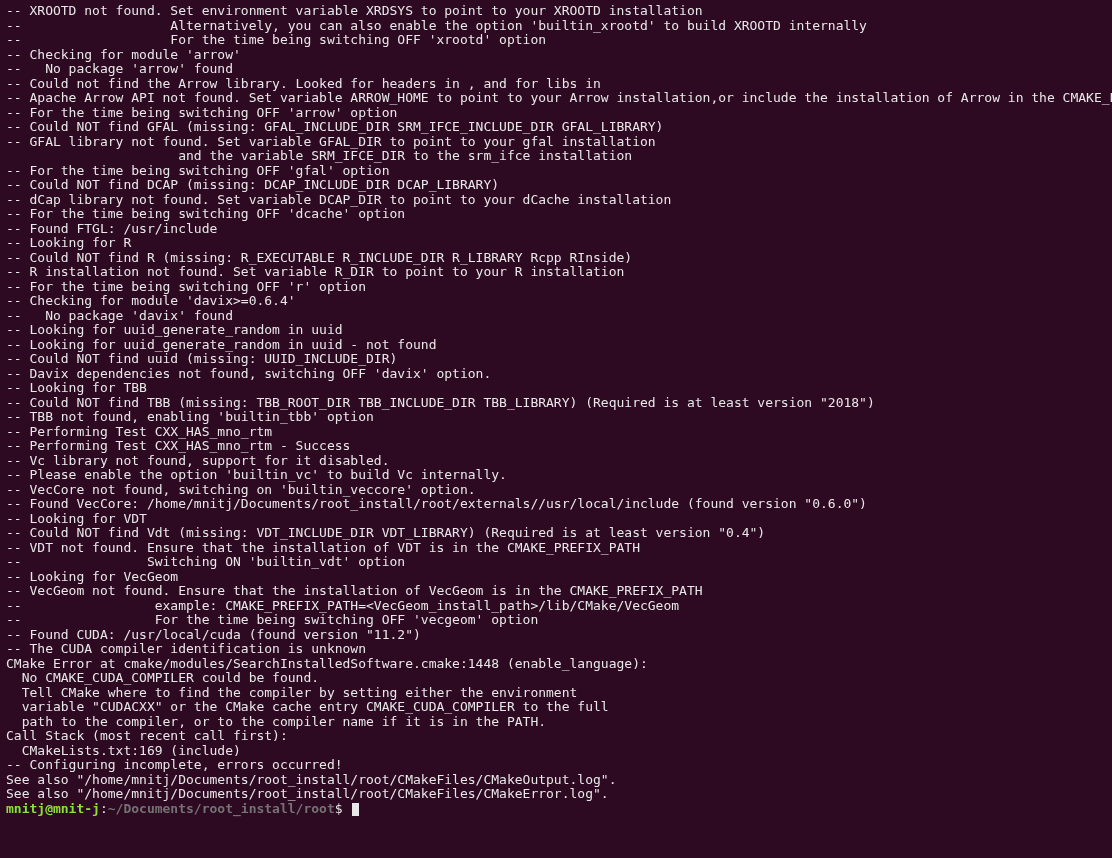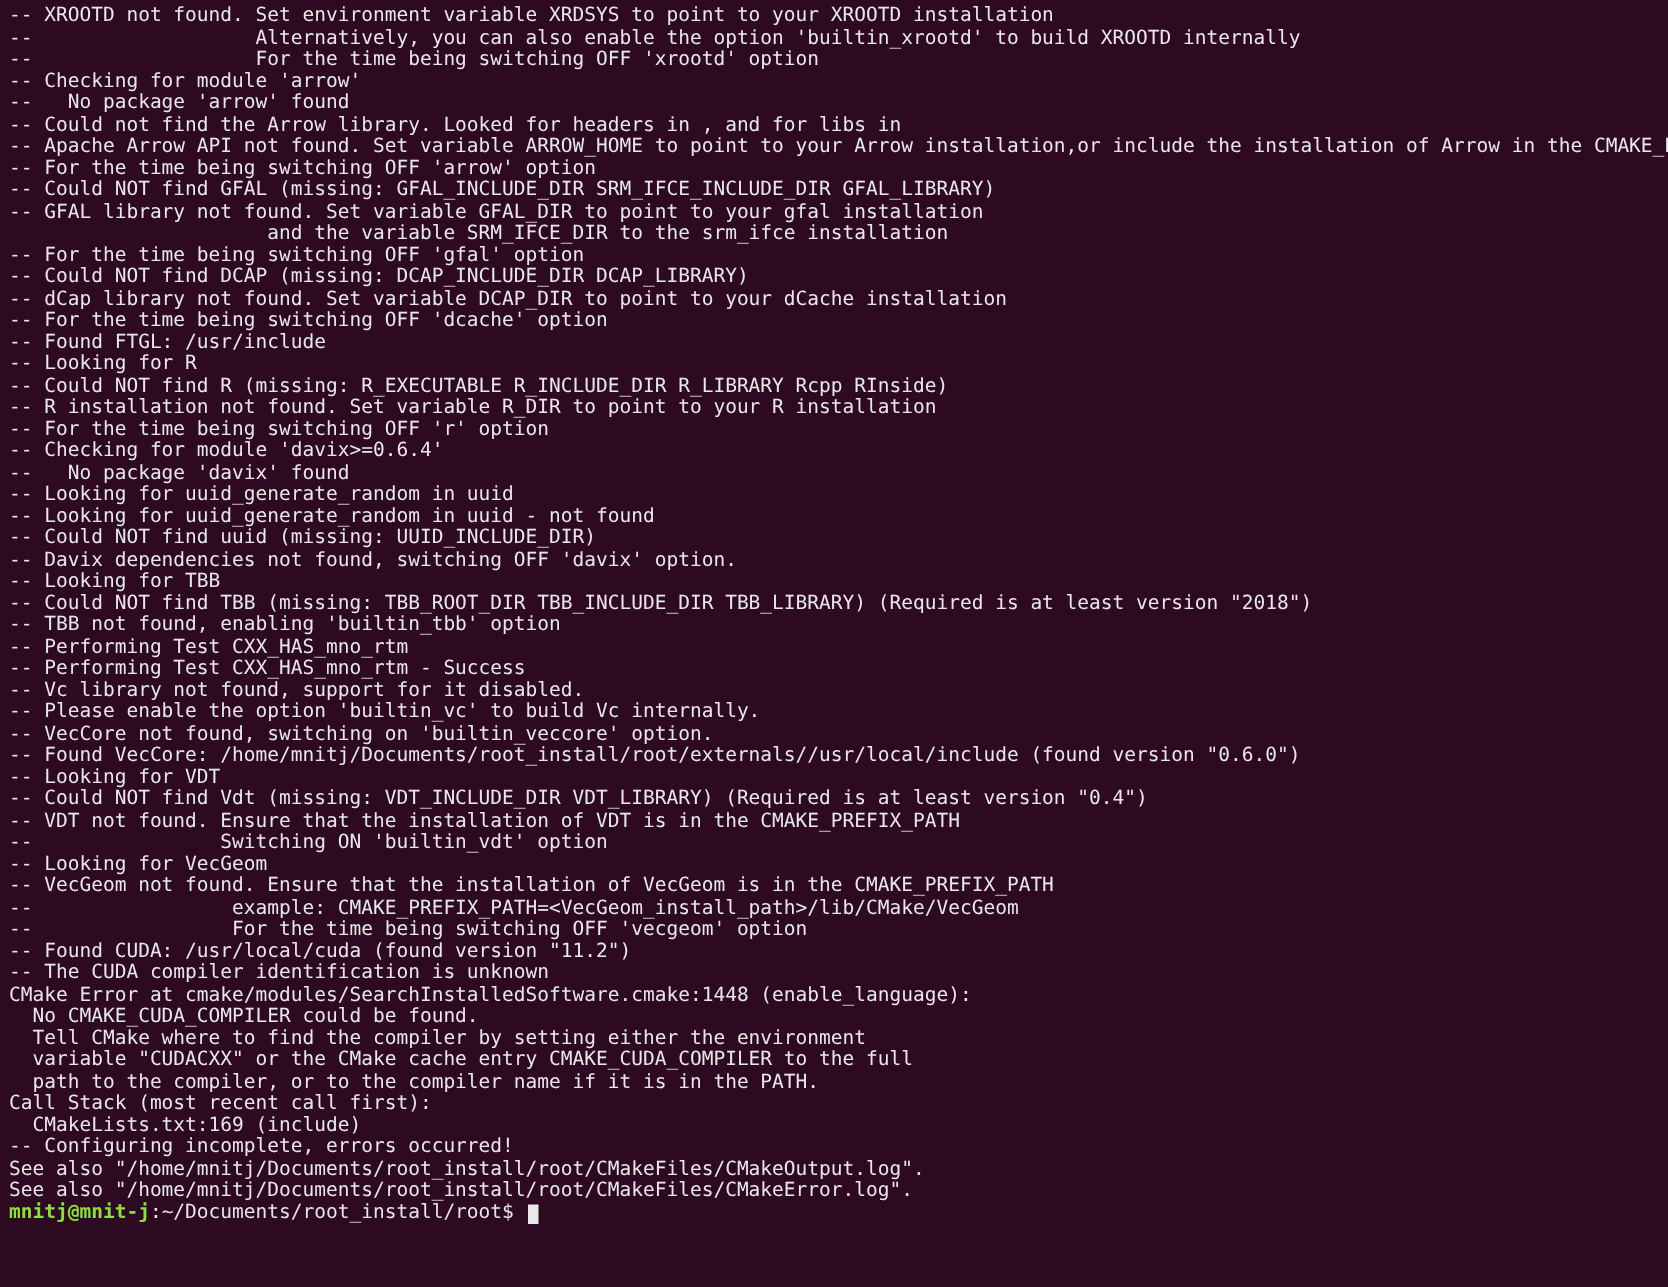--- a/index.html
+++ b/index.html
@@ -13,21 +13,21 @@
     width: 1112px;
     height: 858px;
     overflow: hidden;
   }
   #terminal {
     white-space: pre;
     padding: 4px 6px;
   }
   .line { white-space: pre; }
   .user { color: #8ae234; font-weight: bold; margin-top: 21px; }
-  .path { color: #e5e5e5; font-weight: normal; text-align: center; }
+  .path { color: #737373; font-weight: bold; text-align: center; }
   .cursor {
     display: inline-block;
     width: 7px;
     height: 13px;
     background: #e8e8e8;
     vertical-align: text-bottom;
     margin-left: 2px;
   }
 </style>
 </head>

